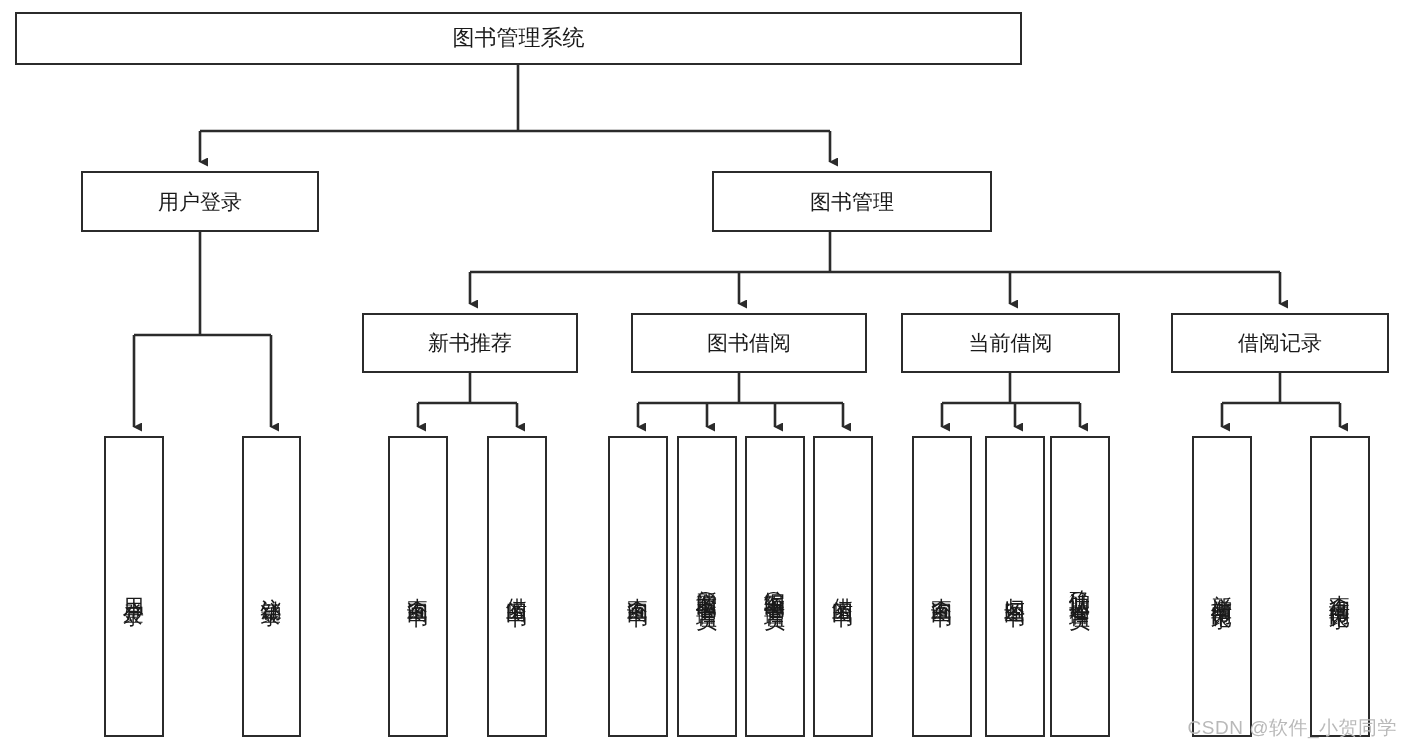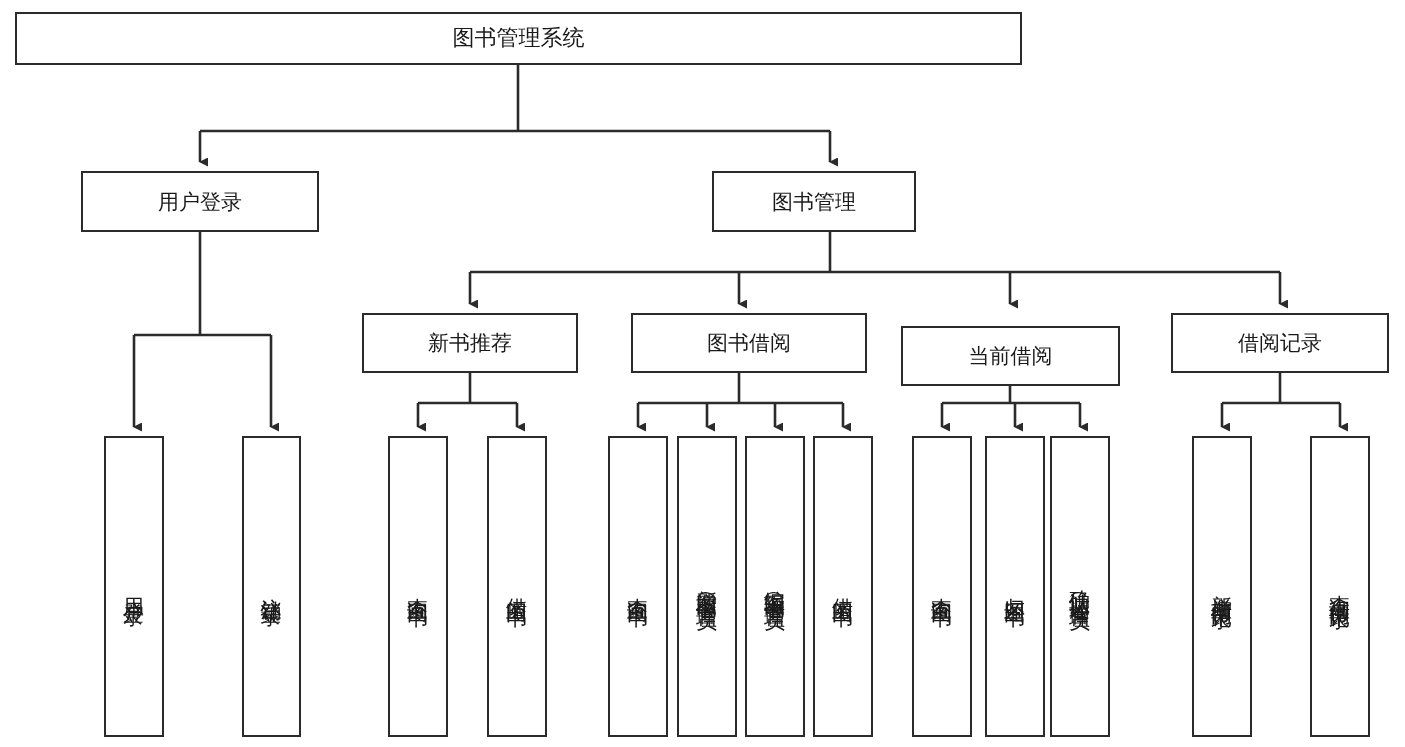--- a/index.html
+++ b/index.html
@@ -127,30 +127,30 @@
       </g>
   </svg>
 
   <div id="node-layer">
       <div class="node-box lvl1" style="left: 15px; top: 12px; width: 1007px; height: 53px;">
         <div class="node-label">图书管理系统</div>
       </div>
       <div class="node-box lvl2" style="left: 81px; top: 171px; width: 238px; height: 61px;">
         <div class="node-label">用户登录</div>
       </div>
-      <div class="node-box lvl2" style="left: 712px; top: 171px; width: 204px; height: 61px;">
+      <div class="node-box lvl2" style="left: 712px; top: 171px; width: 280px; height: 61px;">
         <div class="node-label">图书管理</div>
       </div>
       <div class="node-box lvl3" style="left: 362px; top: 313px; width: 216px; height: 60px;">
         <div class="node-label">新书推荐</div>
       </div>
       <div class="node-box lvl3" style="left: 631px; top: 313px; width: 236px; height: 60px;">
         <div class="node-label">图书借阅</div>
       </div>
-      <div class="node-box lvl3" style="left: 901px; top: 326px; width: 219px; height: 60px;">
+      <div class="node-box lvl3" style="left: 901px; top: 313px; width: 219px; height: 60px;">
         <div class="node-label">当前借阅</div>
       </div>
       <div class="node-box lvl3" style="left: 1171px; top: 313px; width: 218px; height: 60px; justify-content: center;">
         <div class="node-label">借阅记录</div>
       </div>
       <div class="node-box leaf" style="left: 104px; top: 436px; width: 60px; height: 301px;">
         <div class="node-label">用户登录</div>
       </div>
       <div class="node-box leaf" style="left: 242px; top: 436px; width: 59px; height: 301px;">
         <div class="node-label">注销登录</div>
@@ -183,14 +183,15 @@
         <div class="node-label">确认归还（管理员）</div>
       </div>
       <div class="node-box leaf" style="left: 1192px; top: 436px; width: 60px; height: 301px;">
         <div class="node-label">新增借阅记录</div>
       </div>
       <div class="node-box leaf" style="left: 1310px; top: 436px; width: 60px; height: 301px;">
         <div class="node-label">查询借阅记录</div>
       </div>
     </div>
 
+  <div id="watermark">CSDN @软件_小贺同学</div>
 
 </div>
 
 </body></html>

